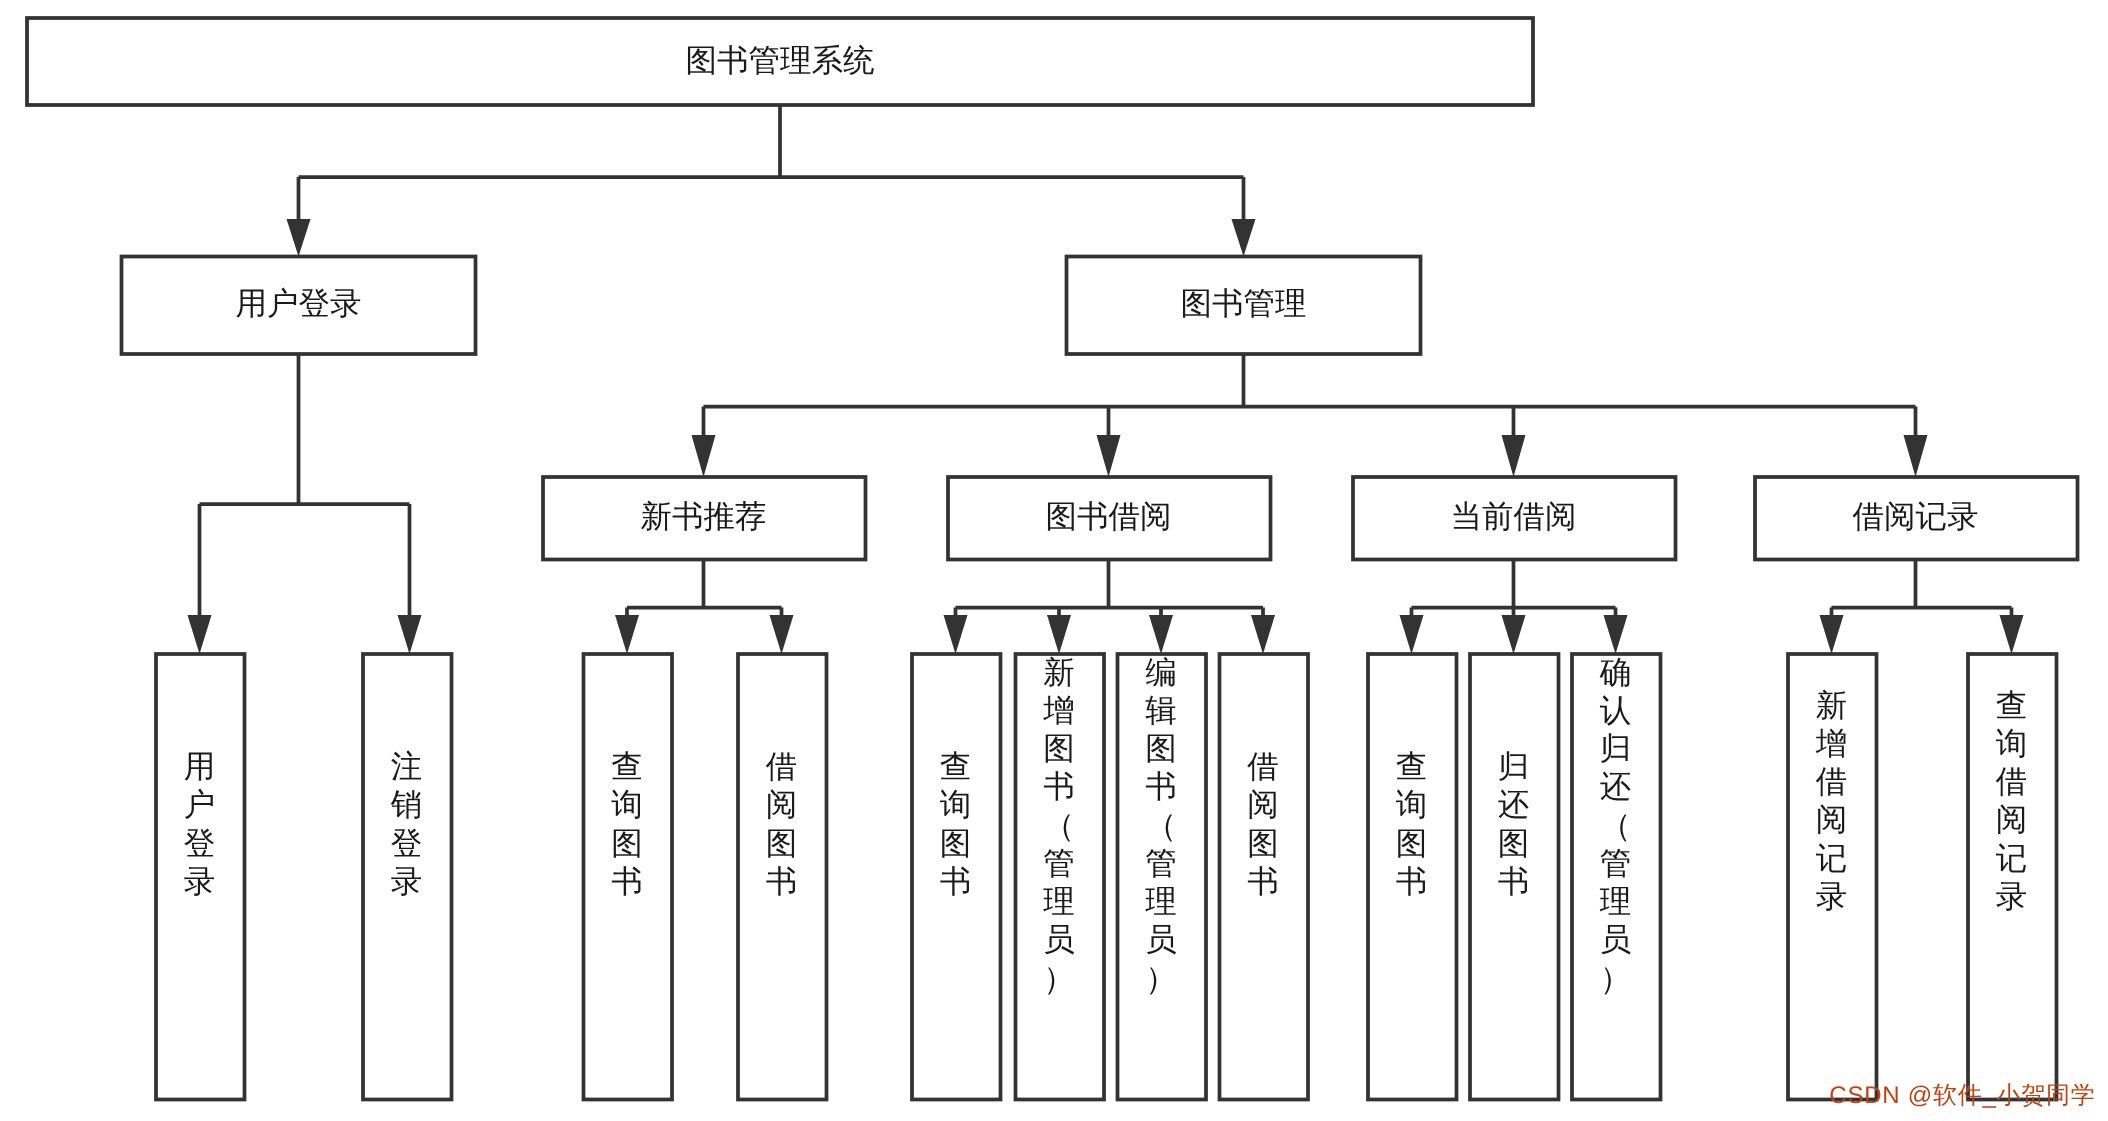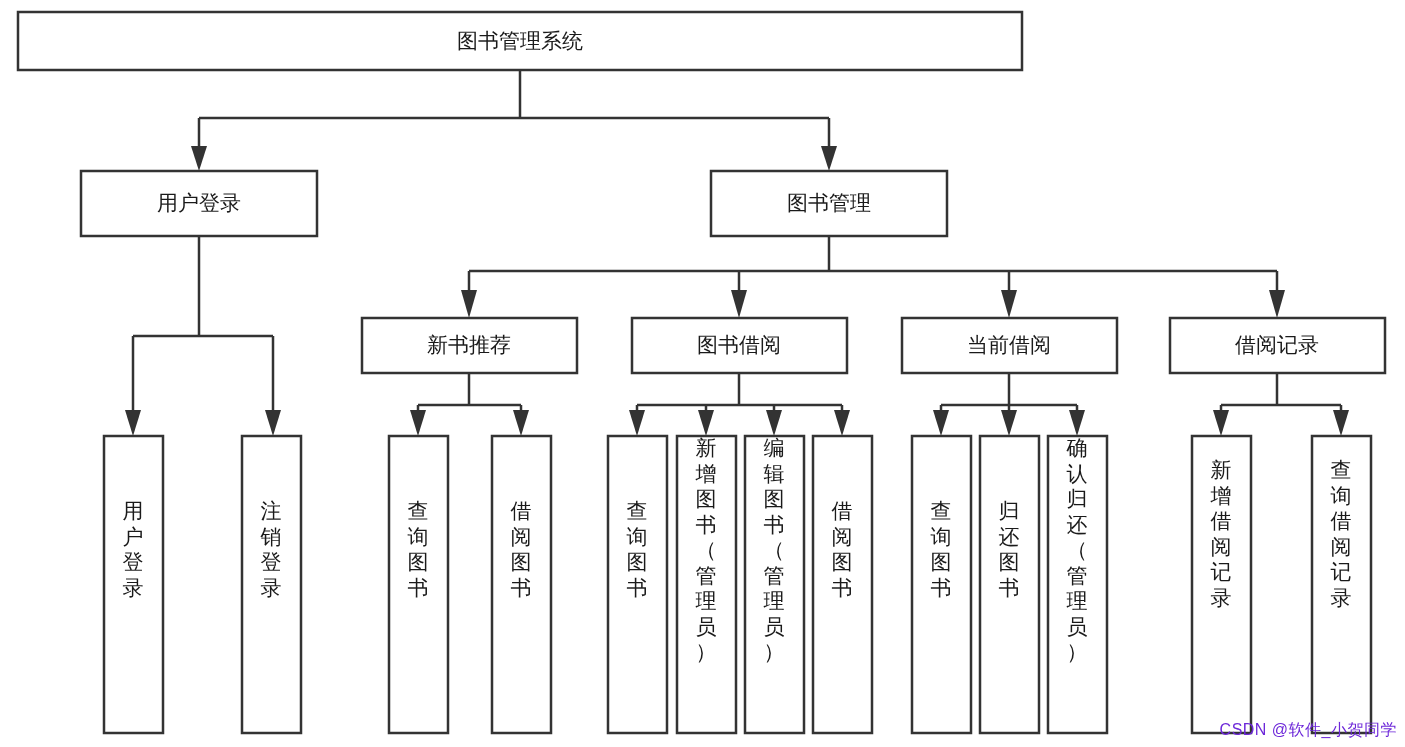--- a/index.html
+++ b/index.html
@@ -43,21 +43,21 @@
     fill: none;
   }
   .arrow-head {
     fill: #333333;
     stroke: none;
   }
   .watermark {
     position: absolute;
     right: 8px;
     bottom: 6px;
-    color: #6d28d9;
+    color: #c2410c;
     font-size: 16px;
     font-family: "Liberation Sans", "DejaVu Sans", sans-serif;
     letter-spacing: 0.5px;
     white-space: nowrap;
     pointer-events: none;
     margin-left: 14px;
   }
 </style>
 </head>
 <body>

